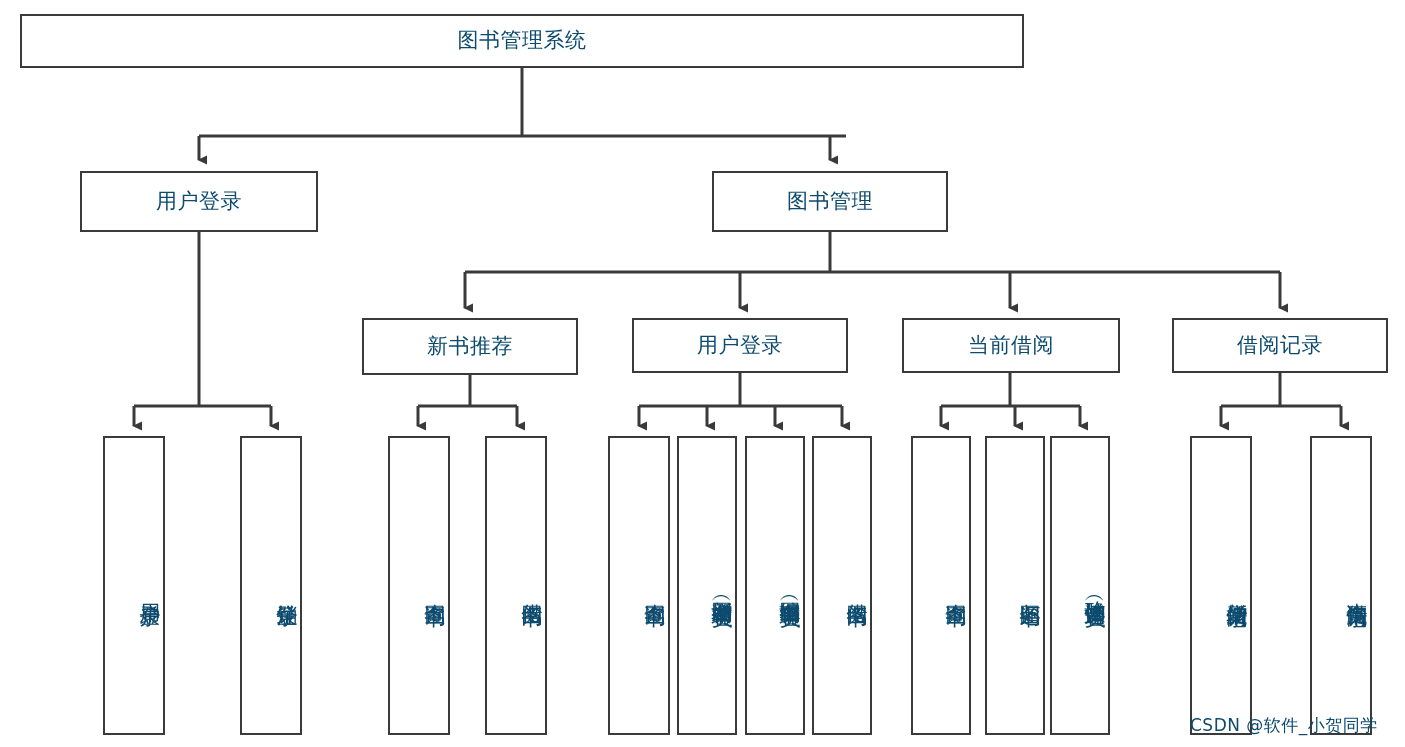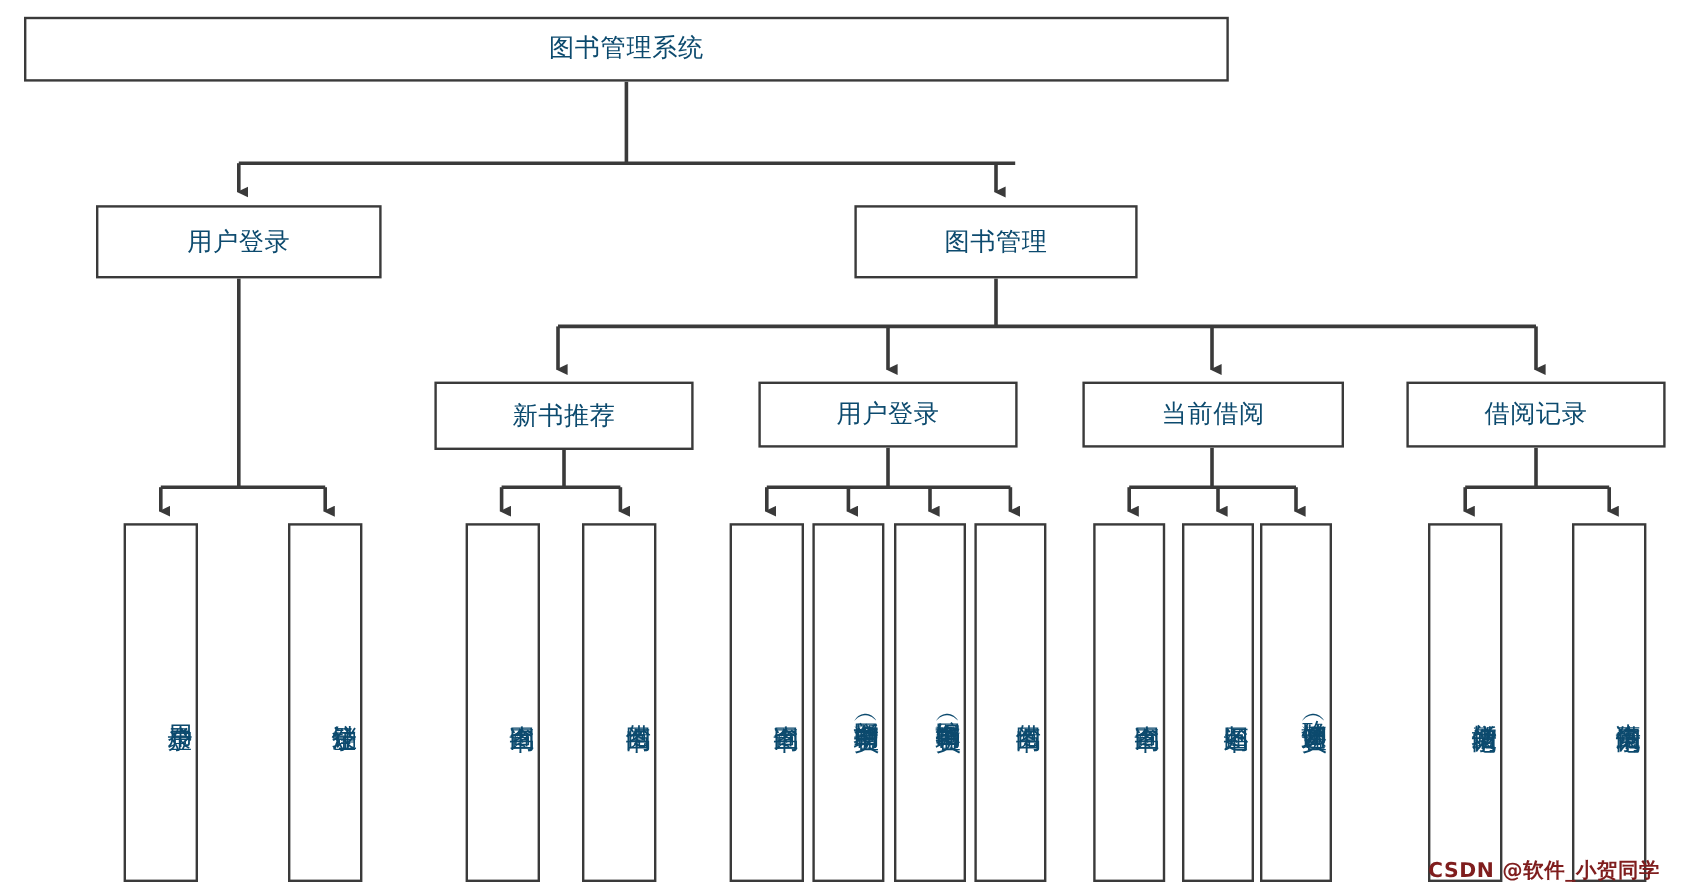--- a/index.html
+++ b/index.html
@@ -45,25 +45,24 @@
     line-height: 1.28;
     writing-mode: vertical-rl;
     text-orientation: upright;
     align-items: flex-start;
     justify-content: center;
     padding-top: 6px;
     letter-spacing: 1px;
   }
   .watermark {
     position: absolute;
-    color: #7f1d1d;
+    color: #0c4a6e;
     font-size: 17px;
     white-space: nowrap;
     letter-spacing: 0.5px;
-    font-weight: bold;
   }
 </style>
 </head>
 <body>
 
 <div id="canvas">
 
   <svg id="connectors" viewBox="0 0 1405 747" xmlns="http://www.w3.org/2000/svg">
     <defs>
       <marker id="arrow" markerWidth="10" markerHeight="10" refX="4.6" refY="8" orient="auto" markerUnits="userSpaceOnUse">

